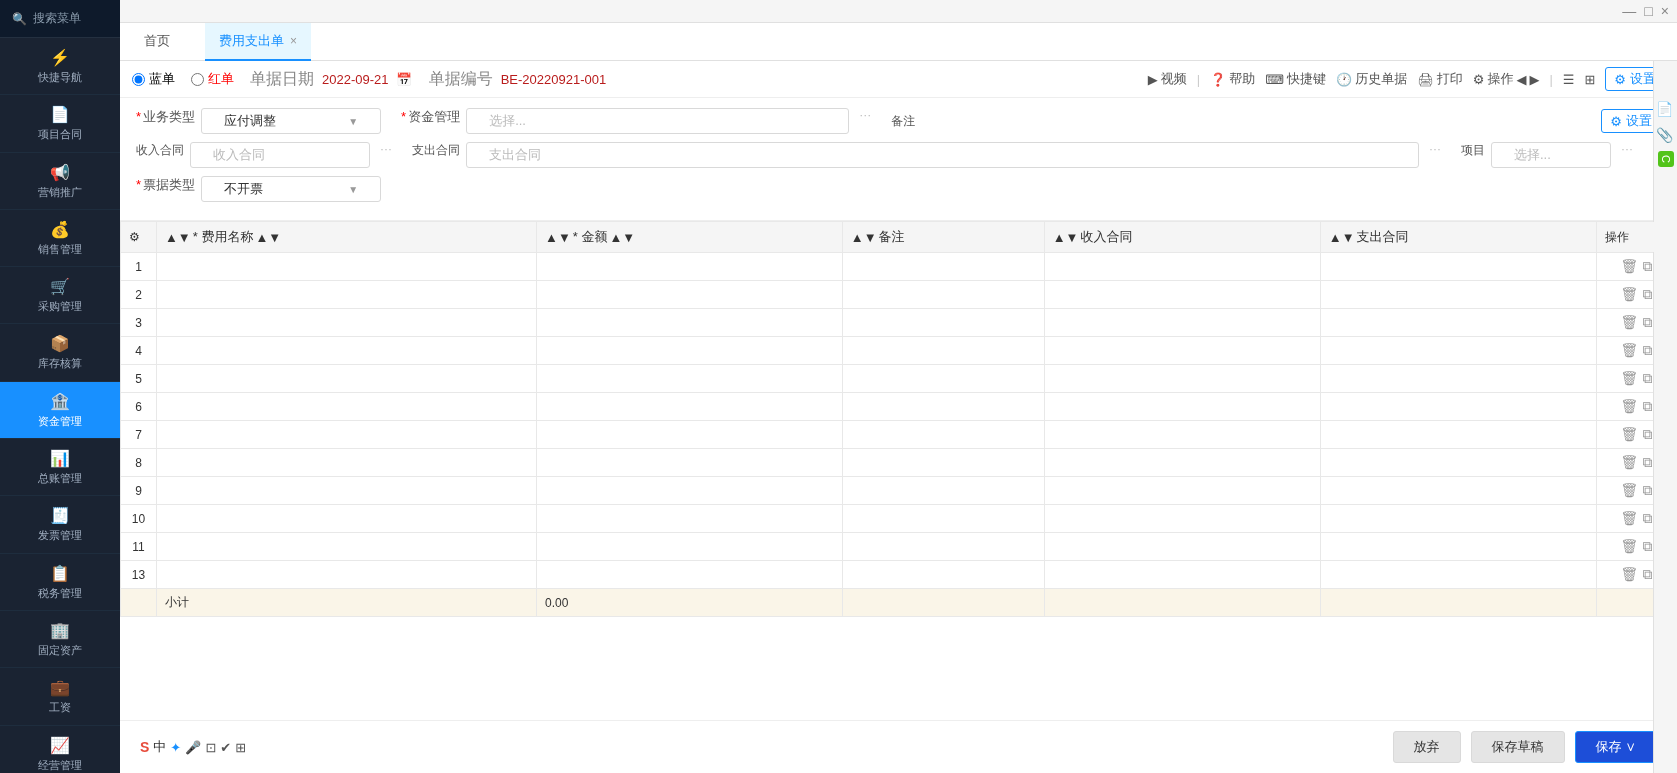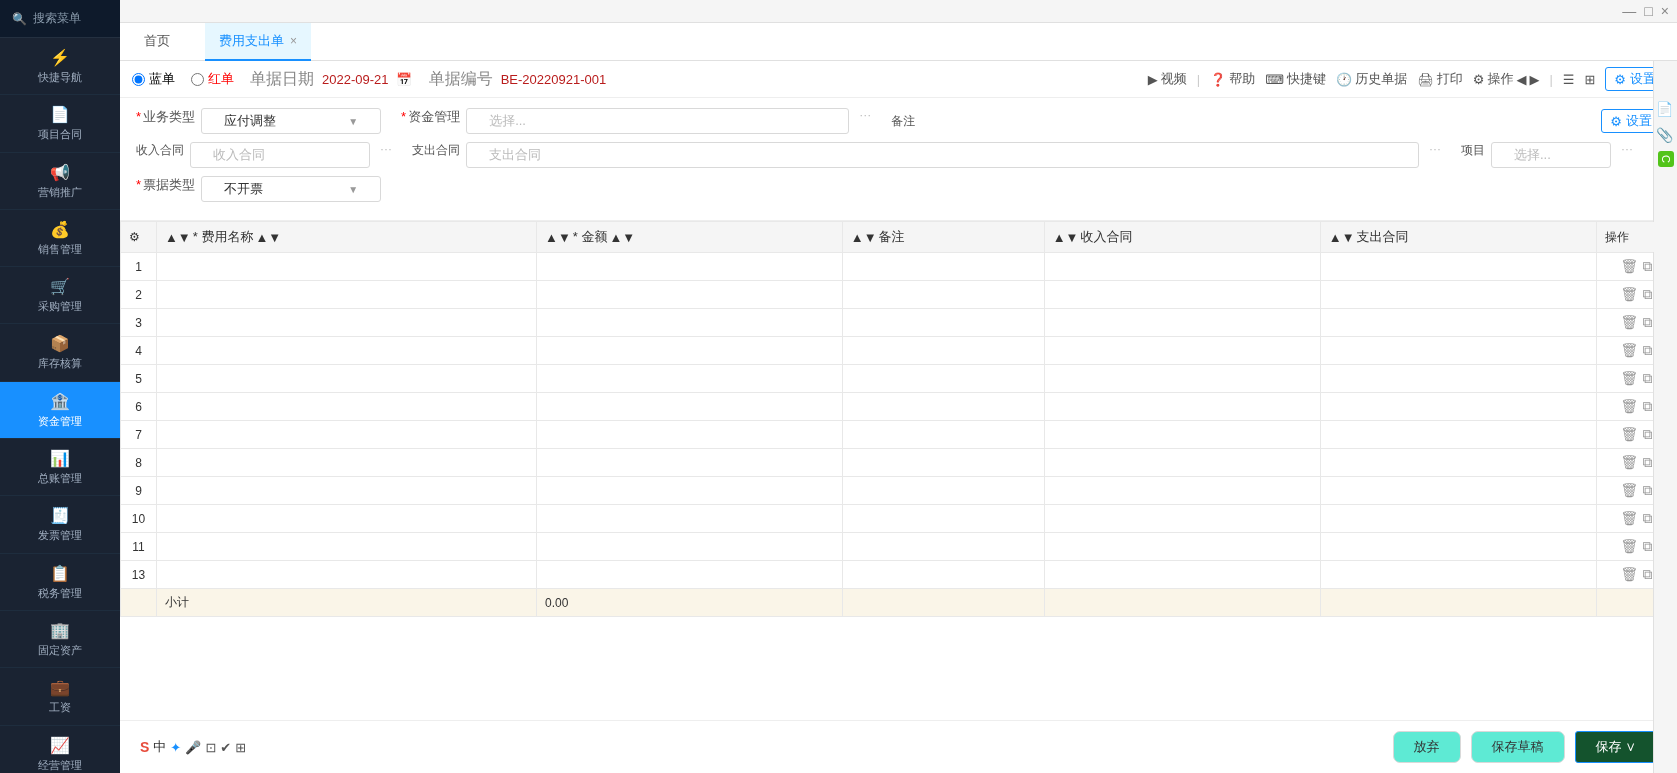--- a/index.html
+++ b/index.html
@@ -249,29 +249,28 @@
     .btn {
       padding: 6px 20px;
       border-radius: 3px;
       cursor: pointer;
       font-size: 13px;
       border: 1px solid #d9d9d9;
       background: #fff;
       color: #555;
     }
     .btn-primary {
-      background: #14532d;
+      background: #1d4ed8;
       color: #fff;
       border-color: #1890ff;
     }
     .btn-secondary {
-      background: #5eead4;
+      background: #e5e5e5;
       color: #333;
       border-color: #d9d9d9;
-      border-radius: 7px;
     }
 
     
     .right-panel {
       position: absolute;
       right: 0;
       top: 0;
       bottom: 0;
       width: 24px;
       display: flex;

